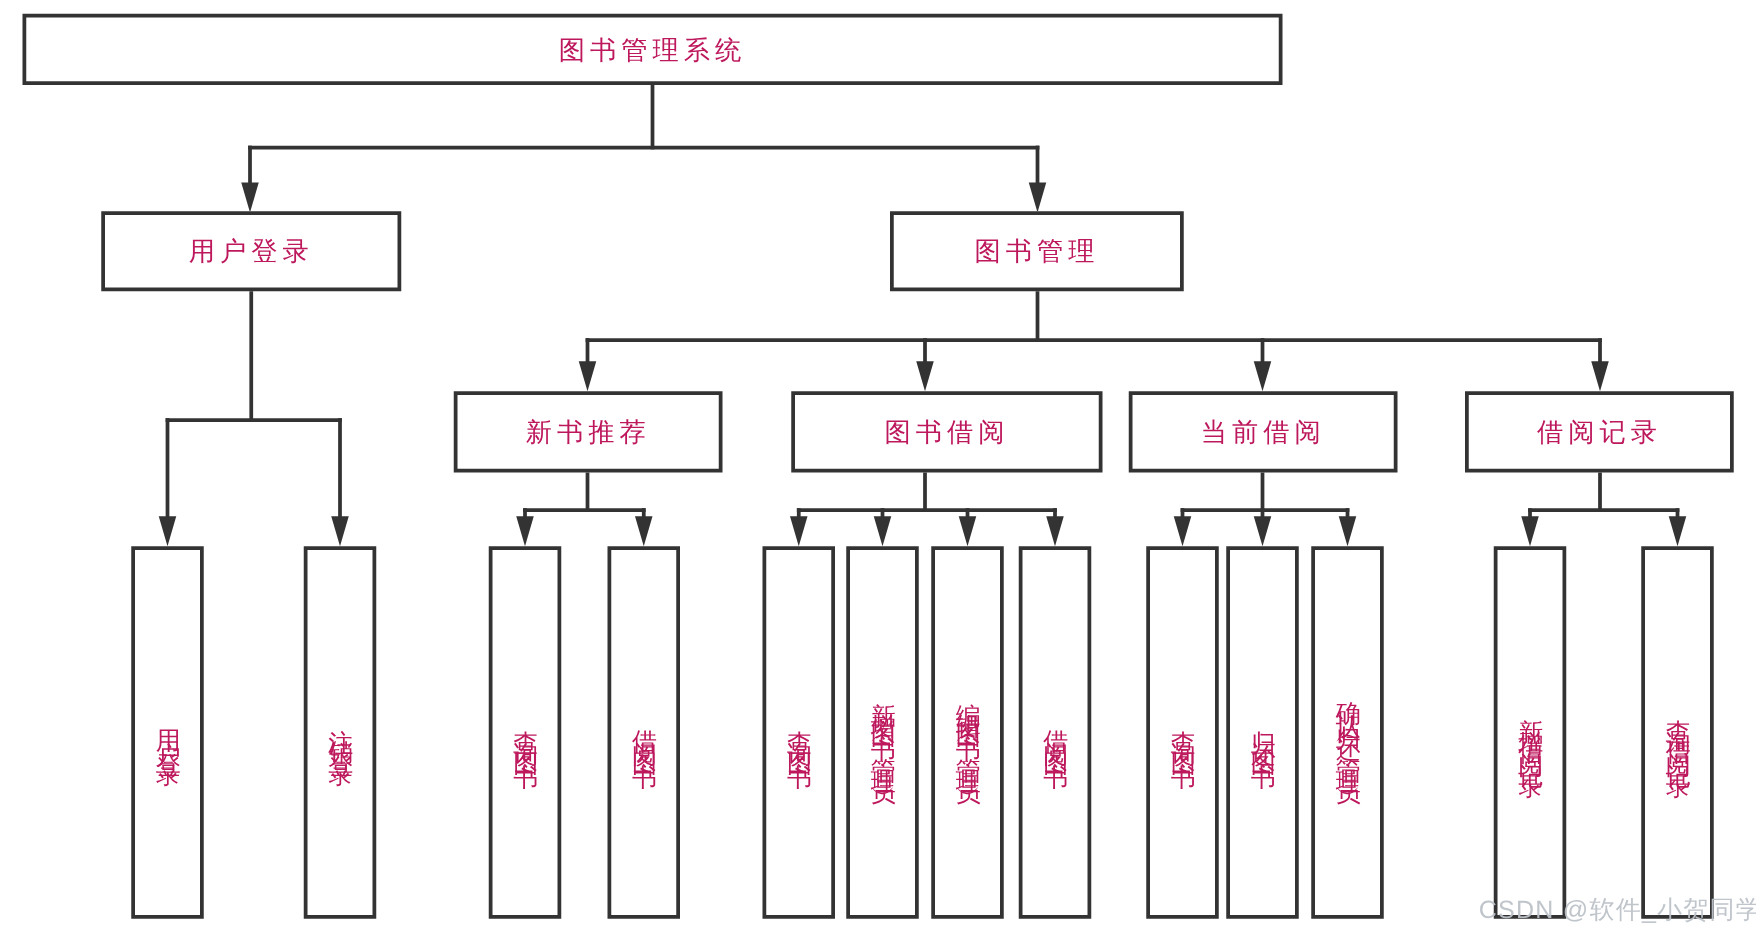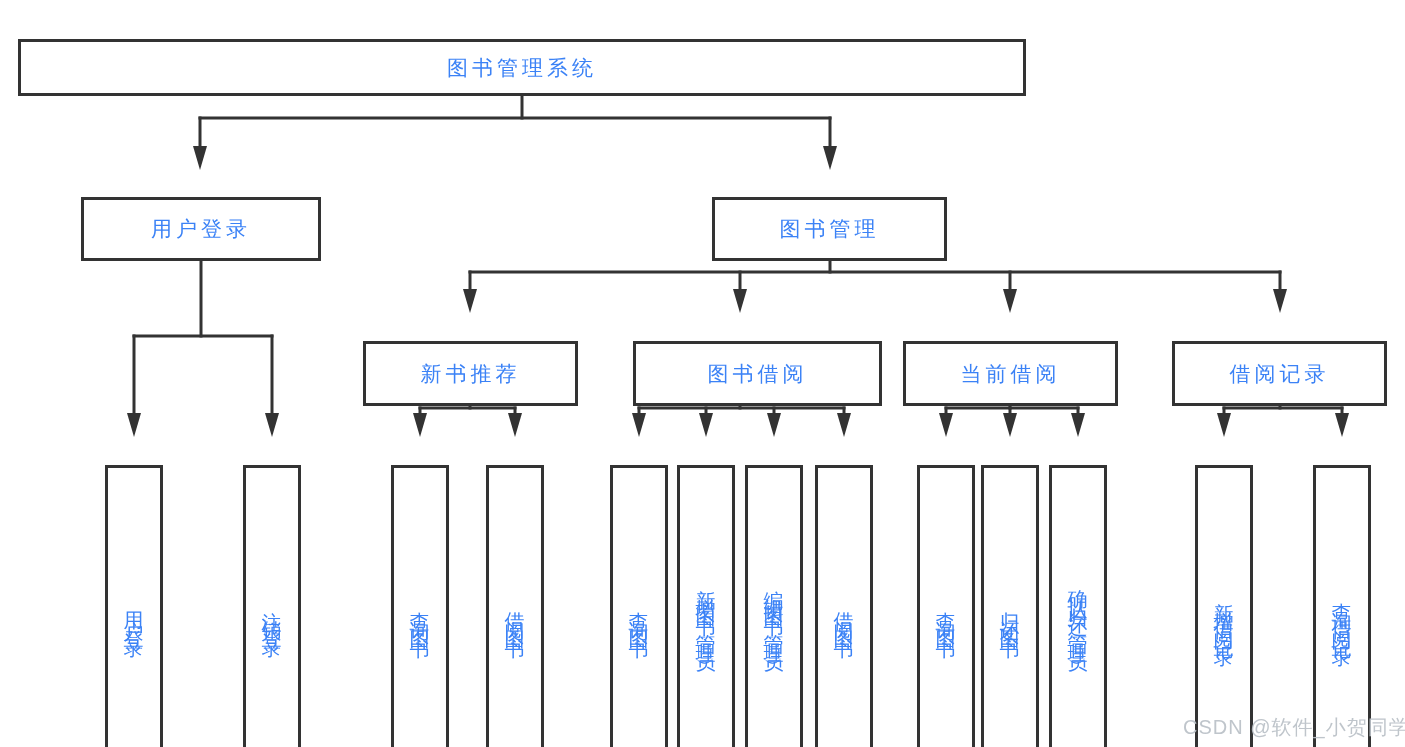--- a/index.html
+++ b/index.html
@@ -4,21 +4,21 @@
 <style>
   html,body{margin:0;padding:0;background:#ffffff;}
   .canvas{
     position:relative;width:1405px;height:747px;background:#ffffff;
     font-family:"Liberation Sans","DejaVu Sans",sans-serif;overflow:hidden;
   }
   svg.connectors{position:absolute;left:0;top:0;width:1405px;height:747px;z-index:1;}
   .box{
     position:absolute;box-sizing:border-box;border:3px solid #333333;background:#ffffff;
     display:flex;align-items:center;justify-content:center;
-    color:#3b82f6;z-index:2;text-align:center;margin-top:28px;
+    color:#be185d;z-index:2;text-align:center;
   }
   .h{font-size:21px;letter-spacing:4px;white-space:nowrap;}
   .v{
     writing-mode:vertical-rl;text-orientation:mixed;
     font-size:20px;letter-spacing:9px;line-height:1;
   }
   .watermark{
     position:absolute;left:1183px;top:714px;z-index:5;
     font-size:20px;letter-spacing:1px;color:rgba(188,194,200,0.95);
     white-space:nowrap;

